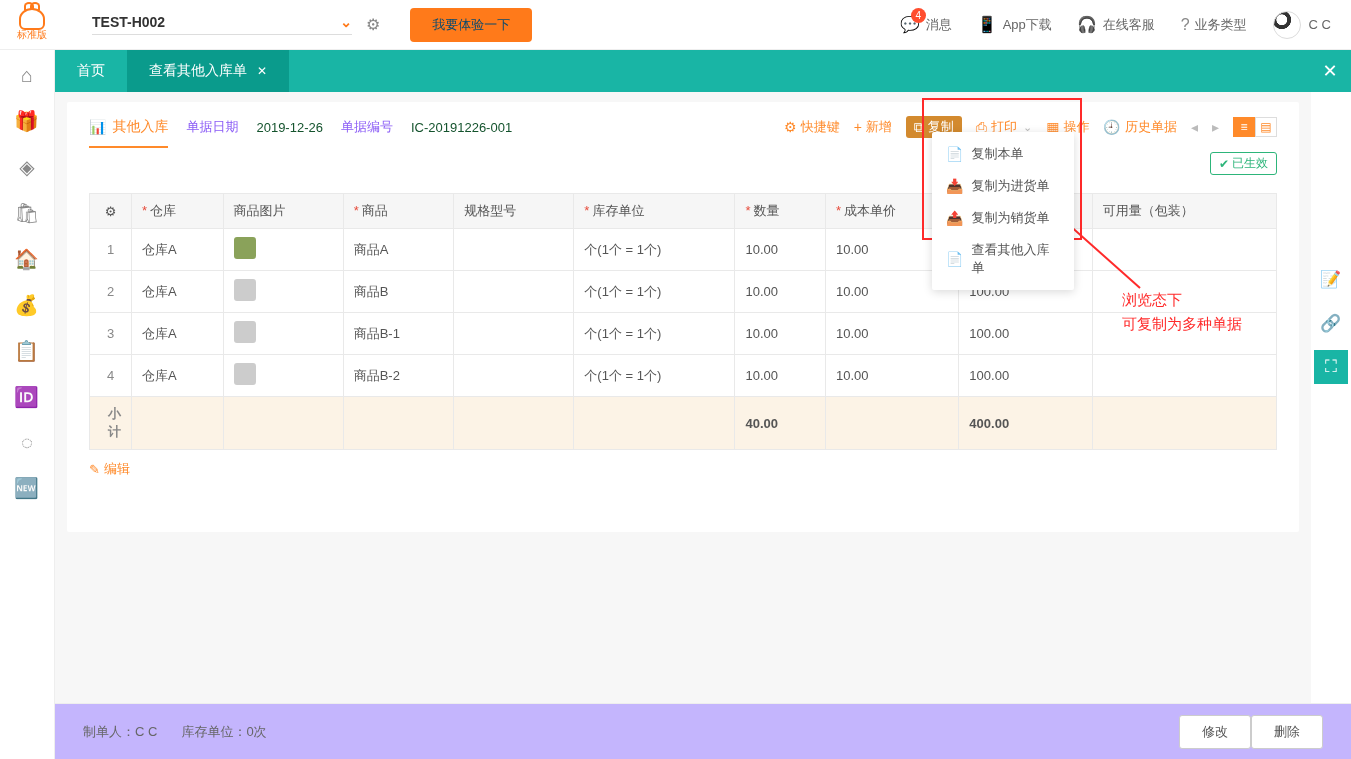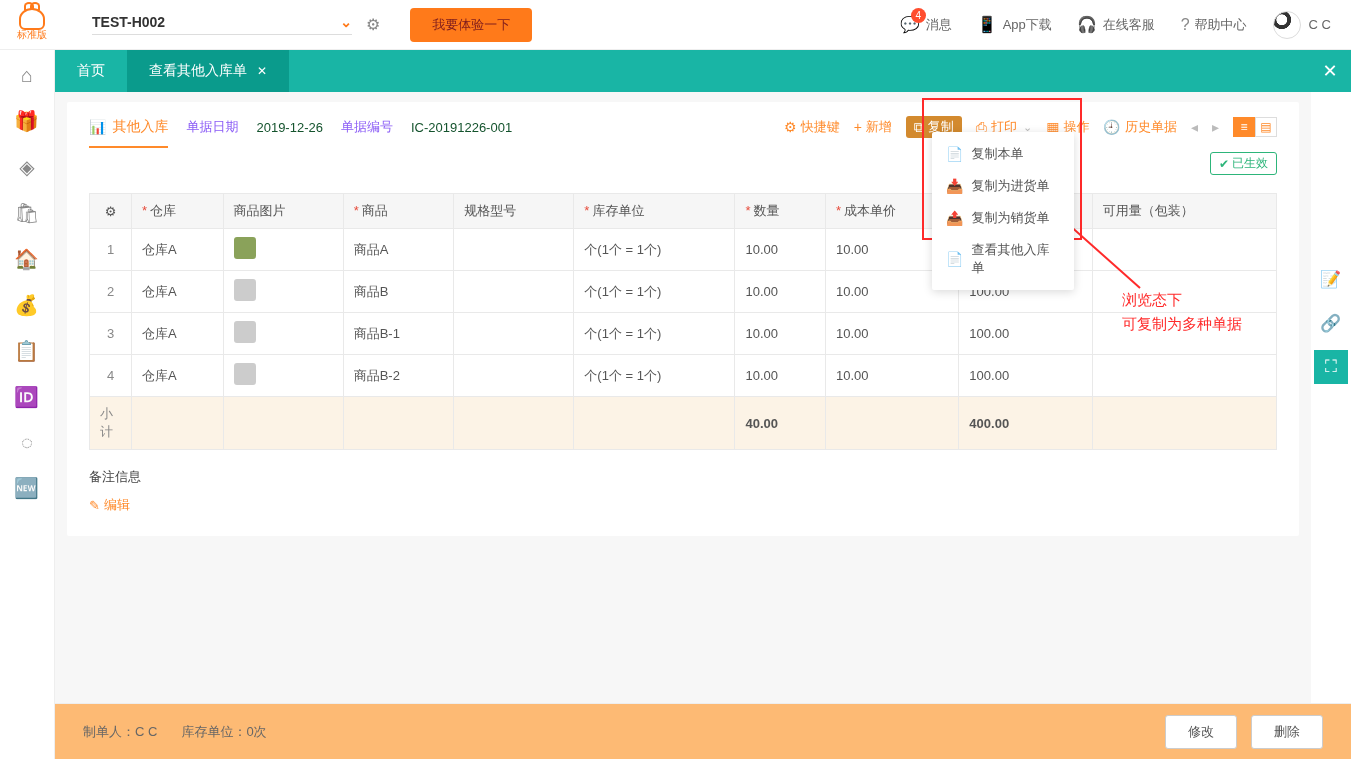--- a/index.html
+++ b/index.html
@@ -9,21 +9,21 @@
 .topbar { height: 50px; display: flex; align-items: center; padding: 0 20px 0 12px; border-bottom: 1px solid #eee; }
 .logo-box { width: 40px; display:flex; flex-direction:column; align-items:center; }
 .logo-b { width: 26px; height: 22px; border: 2px solid #ff7a1a; border-radius: 50% 50% 6px 6px; position:relative; }
 .logo-b::before,.logo-b::after{content:"";position:absolute;width:6px;height:6px;border:2px solid #ff7a1a;border-bottom:none;border-radius:50% 50% 0 0;top:-8px;}
 .logo-b::before{left:3px}.logo-b::after{right:3px}
 .logo-txt{font-size:10px;color:#ff7a1a;margin-top:-2px}
 .org-select { display:flex; align-items:center; margin-left:40px; width:260px; border-bottom:1px solid #ddd; padding-bottom:4px; }
 .org-select span{font-weight:600;color:#333;font-size:14px}
 .org-select .chev{margin-left:auto;color:#ff7a1a;font-size:14px}
 .gear-top{margin-left:14px;color:#888;font-size:16px}
-.trial-btn{margin-left:30px;background:#ff7a1a;color:#7f1d1d;border:none;border-radius:4px;padding:8px 22px;font-size:13px;cursor:pointer}
+.trial-btn{margin-left:30px;background:#ff7a1a;color:#0c4a6e;border:none;border-radius:4px;padding:8px 22px;font-size:13px;cursor:pointer}
 .topbar-r{margin-left:auto;display:flex;align-items:center;gap:26px;color:#666}
 .tr-item{display:flex;align-items:center;gap:5px;cursor:pointer;position:relative}
 .tr-item .ic{font-size:16px;color:#888}
 .badge-red{position:absolute;top:-7px;left:10px;background:#ff4d2e;color:#fff;border-radius:50%;min-width:15px;height:15px;font-size:10px;display:flex;align-items:center;justify-content:center}
 .avatar{width:28px;height:28px;border-radius:50%;background:radial-gradient(circle at 30% 30%,#fff 20%,#333 22%,#333 35%,#fff 37%),#eee;border:1px solid #ddd}
 .avatar-wrap{display:flex;align-items:center;gap:8px}
 
 
 .leftrail{position:absolute;left:0;top:50px;bottom:0;width:55px;background:#fff;border-right:1px solid #eee;display:flex;flex-direction:column;align-items:center;padding-top:14px;gap:22px}
 .leftrail .ic{font-size:20px;color:#888;cursor:pointer}
@@ -67,30 +67,30 @@
 .tbl th,.tbl td{border:1px solid #e9e9e9;padding:8px 10px;text-align:left}
 .tbl th{background:#f6f6f6;font-weight:normal;color:#555}
 .tbl th .req{color:#e74c3c;margin-right:3px}
 .tbl td{color:#555}
 .tbl .gear-cell{width:42px;text-align:center}
 .tbl .idx{text-align:center;width:42px;color:#888}
 .ptile{width:22px;height:22px;border-radius:3px;display:inline-block}
 .pt-green{background:#8aa25a}
 .pt-grey{background:#ccc}
 .subtotal td{background:#fcf3e6;font-weight:600}
-.subtotal td:first-child{text-align:left;font-weight:normal;color:#888}
+.subtotal td:first-child{text-align:right;font-weight:bold;color:#888}
 
 .remark-h{margin-top:18px;font-size:13px;color:#444}
 .remark-empty{color:#bbb;margin-top:10px;font-size:12px}
 .edit-link{color:#ff8a2a;margin-top:10px;display:flex;align-items:center;gap:4px;cursor:pointer;font-size:13px}
 
 
-.footbar{position:absolute;left:0;right:-40px;bottom:0;height:56px;background:#fdba74;border-top:1px solid #eee;display:flex;align-items:center;padding:0 28px;font-size:13px;color:#666}
+.footbar{position:absolute;left:0;right:-40px;bottom:0;height:56px;background:#c4b5fd;border-top:1px solid #eee;display:flex;align-items:center;padding:0 28px;font-size:13px;color:#666}
 .footbar .info{display:flex;gap:24px}
-.footbar .btns{margin-left:auto;display:flex;gap:14px}
+.footbar .btns{margin-left:auto;display:flex;}
 .footbar button{background:#fff;border:1px solid #ccc;border-radius:3px;padding:7px 22px;font-size:13px;cursor:pointer;color:#555}
 
 
 .rightrail{position:absolute;right:0;top:92px;width:40px;display:flex;flex-direction:column;align-items:center;gap:10px;padding-top:170px}
 .rightrail .rbtn{width:34px;height:34px;display:flex;align-items:center;justify-content:center;font-size:17px;color:#aaa;cursor:pointer}
 .rightrail .rbtn.hl{background:#19b5a5;color:#fff}
 
 
 .dd-menu{position:absolute;left:932px;top:132px;width:142px;background:#fff;box-shadow:0 2px 10px rgba(0,0,0,.15);border-radius:2px;padding:6px 0;z-index:50}
 .dd-item{display:flex;align-items:center;gap:8px;padding:7px 14px;font-size:13px;color:#555;cursor:pointer}
@@ -127,21 +127,21 @@
     <div class="tr-item">
       <span class="ic">📱</span>
       <span>App下载</span>
     </div>
     <div class="tr-item">
       <span class="ic">🎧</span>
       <span>在线客服</span>
     </div>
     <div class="tr-item">
       <span class="ic">?</span>
-      <span>帮助中心</span>
+      <span>业务类型</span>
     </div>
     <div class="avatar-wrap tr-item">
       <span class="avatar"></span>
       <span>C C</span>
     </div>
   </div>
 </div>
 
 <div class="leftrail">
   <span class="ic">⌂</span>
@@ -297,21 +297,20 @@
             <td></td>
             <td></td>
         <td>40.00</td>
             <td></td>
             <td>400.00</td>
             <td></td>
       </tr>
     </tbody>
       </table>
 
-    <div class="remark-h">备注信息</div>
     <div class="edit-link">
         <span class="ic">✎</span>
         <span>编辑</span>
       </div>
   </div>
 
   <div class="footbar">
     <div class="info">
       <span><span>制单人：</span><span>C C</span></span>
       <span><span>库存单位：</span><span>0次</span></span>

